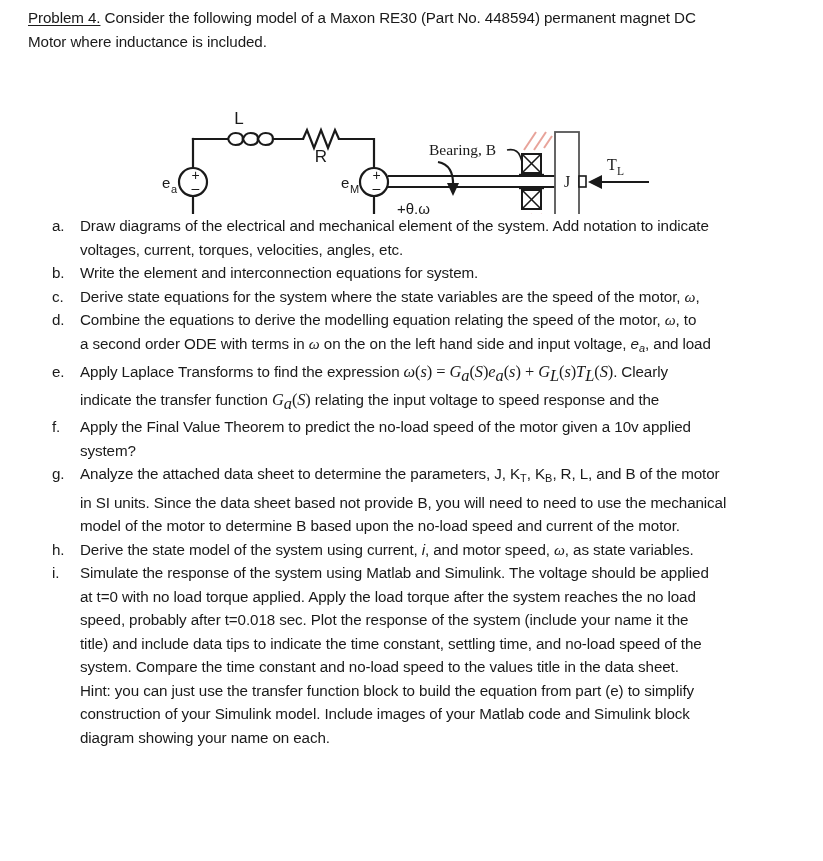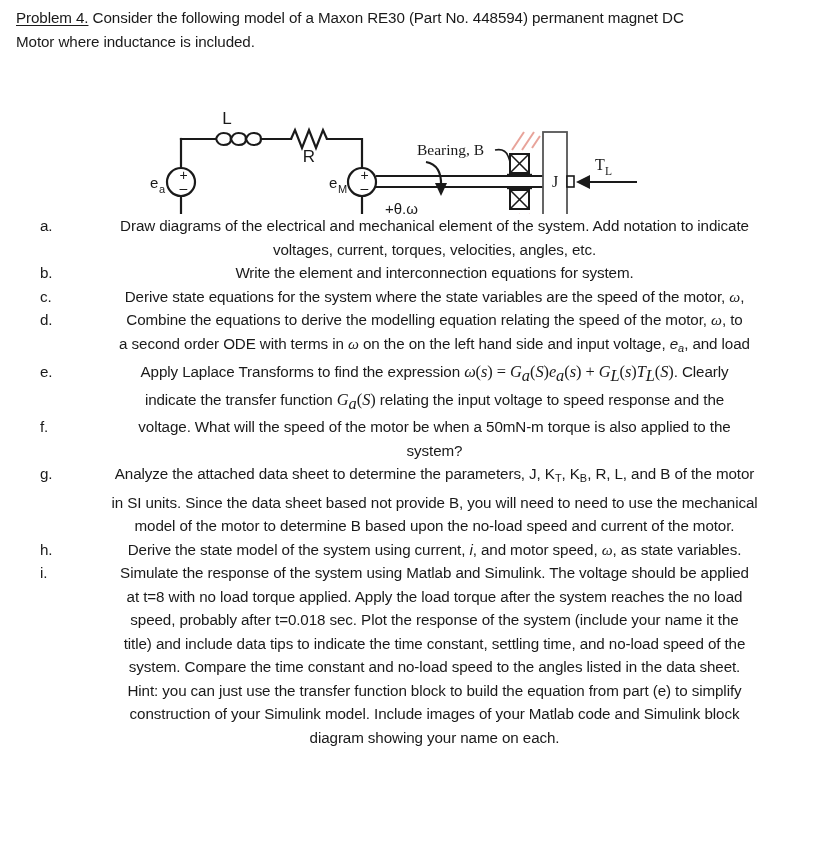--- a/index.html
+++ b/index.html
@@ -13,21 +13,21 @@
     font-family: "Liberation Sans", sans-serif;
     color: #1a1a1a;
     overflow: hidden;
     position: relative;
   }
   .page {
     width: 823px;
     height: 683px;
     position: relative;
     box-sizing: border-box;
-    padding: 6px 22px 0 16px;
+    padding: 6px 22px 0 28px;
   }
   .intro {
     font-size: 15.2px;
     line-height: 24px;
     letter-spacing: -0.1px;
     margin: 0;
     padding: 0 0 0 0;
   }
   .intro .lead {
     text-decoration: underline;
@@ -54,21 +54,21 @@
   }
   ol.parts > li > .marker {
     position: absolute;
     left: 24px;
     top: 0;
     width: 26px;
     text-align: left;
   }
   ol.parts > li > .ptext {
     display: block;
-    text-align: center;
+    text-align: left;
   }
   i.v { font-style: italic; }
   .sub {
     font-size: 0.72em;
     vertical-align: -0.26em;
     letter-spacing: 0;
   }
   .omega {
     font-style: italic;
     font-family: "Liberation Serif", serif;
@@ -213,43 +213,43 @@
     </li>
 
     <li>
       <span class="marker">e.</span>
       <span class="ptext">Apply Laplace Transforms to find the expression <span class="mathser">ω</span><span class="mathrm">(</span><span class="mathser">s</span><span class="mathrm">)</span> <span class="mathrm">=</span> <span class="mathser">G</span><span class="mathser sub">a</span><span class="mathrm">(</span><span class="mathser">S</span><span class="mathrm">)</span><span class="mathser">e</span><span class="mathser sub">a</span><span class="mathrm">(</span><span class="mathser">s</span><span class="mathrm">)</span> <span class="mathrm">+</span> <span class="mathser">G</span><span class="mathser sub">L</span><span class="mathrm">(</span><span class="mathser">s</span><span class="mathrm">)</span><span class="mathser">T</span><span class="mathser sub">L</span><span class="mathrm">(</span><span class="mathser">S</span><span class="mathrm">)</span>.  Clearly</span>
       <span class="ptext">indicate the transfer function <span class="mathser">G</span><span class="mathser sub">a</span><span class="mathrm">(</span><span class="mathser">S</span><span class="mathrm">)</span> relating the input voltage to speed response and the</span>
     </li>
 
     <li>
       <span class="marker">f.</span>
-      <span class="ptext">voltage.  What will the speed of the motor be when a 50mN-m torque is also applied to the</span>
+      <span class="ptext">Apply the Final Value Theorem to predict the no-load speed of the motor given a 10v applied</span>
       <span class="ptext">system?</span>
     </li>
 
     <li>
       <span class="marker">g.</span>
       <span class="ptext">Analyze the attached data sheet to determine the parameters, J, K<span class="sub">T</span>, K<span class="sub">B</span>, R, L, and B of the motor</span>
       <span class="ptext">in SI units.  Since the data sheet based not provide B, you will need to need to use the mechanical</span>
       <span class="ptext">model of the motor to determine B based upon the no-load speed and current of the motor.</span>
     </li>
 
     <li>
       <span class="marker">h.</span>
       <span class="ptext">Derive the state model of the system using current, <i class="v">i</i>, and motor speed, <span class="omega">ω</span>, as state variables.</span>
     </li>
 
     <li>
       <span class="marker">i.</span>
       <span class="ptext">Simulate the response of the system using Matlab and Simulink.  The voltage should be applied</span>
-      <span class="ptext">at t=8 with no load torque applied.  Apply the load torque after the system reaches the no load</span>
+      <span class="ptext">at t=0 with no load torque applied.  Apply the load torque after the system reaches the no load</span>
       <span class="ptext">speed, probably after t=0.018 sec.  Plot the response of the system (include your name it the</span>
       <span class="ptext">title) and include data tips to indicate the time constant, settling time, and no-load speed of the</span>
-      <span class="ptext">system.  Compare the time constant and no-load speed to the angles listed in the data sheet.</span>
+      <span class="ptext">system.  Compare the time constant and no-load speed to the values title in the data sheet.</span>
       <span class="ptext">Hint: you can just use the transfer function block to build the equation from part (e) to simplify</span>
       <span class="ptext">construction of your Simulink model.  Include images of your Matlab code and Simulink block</span>
       <span class="ptext">diagram showing your name on each.</span>
     </li>
 
   </ol>
 
 </div>
 
 </body></html>

